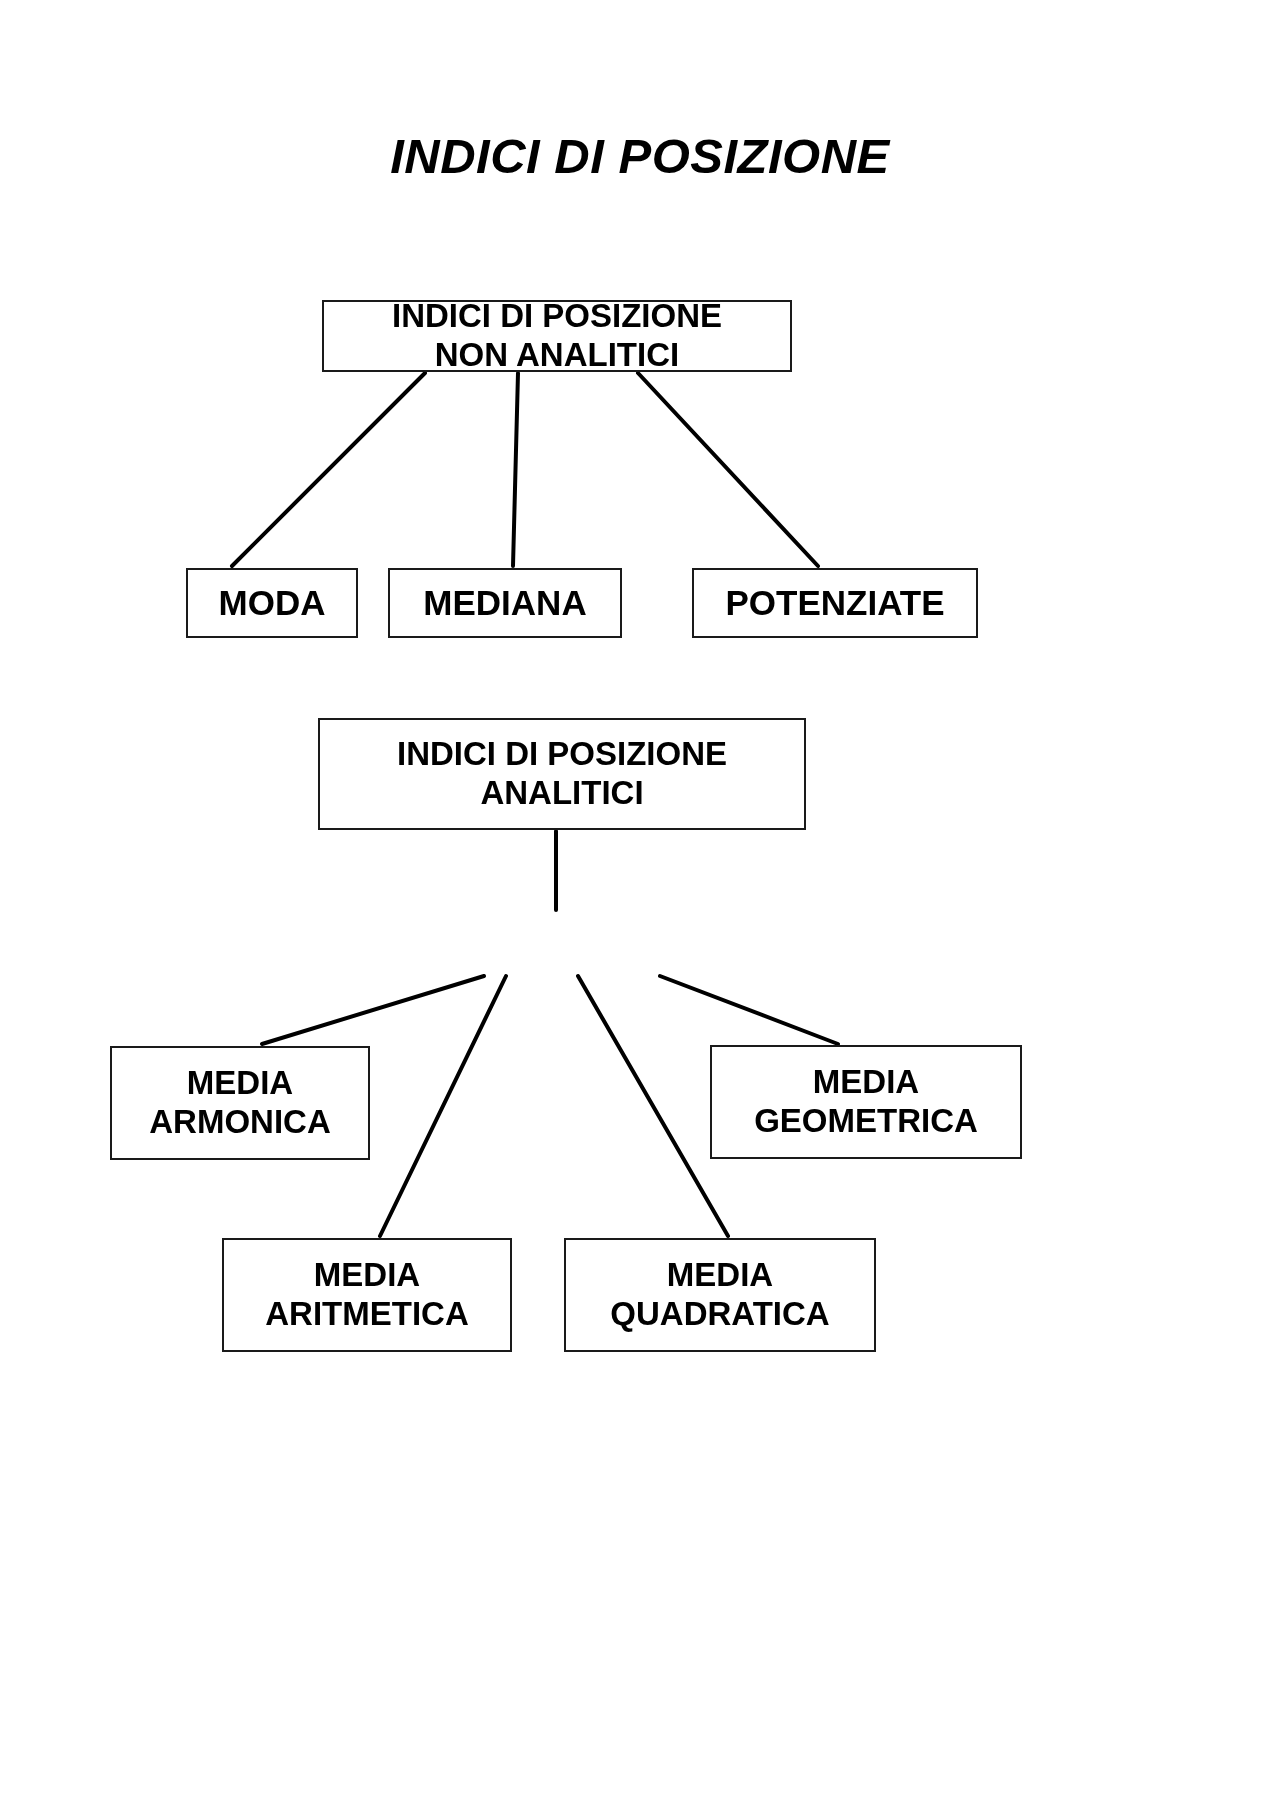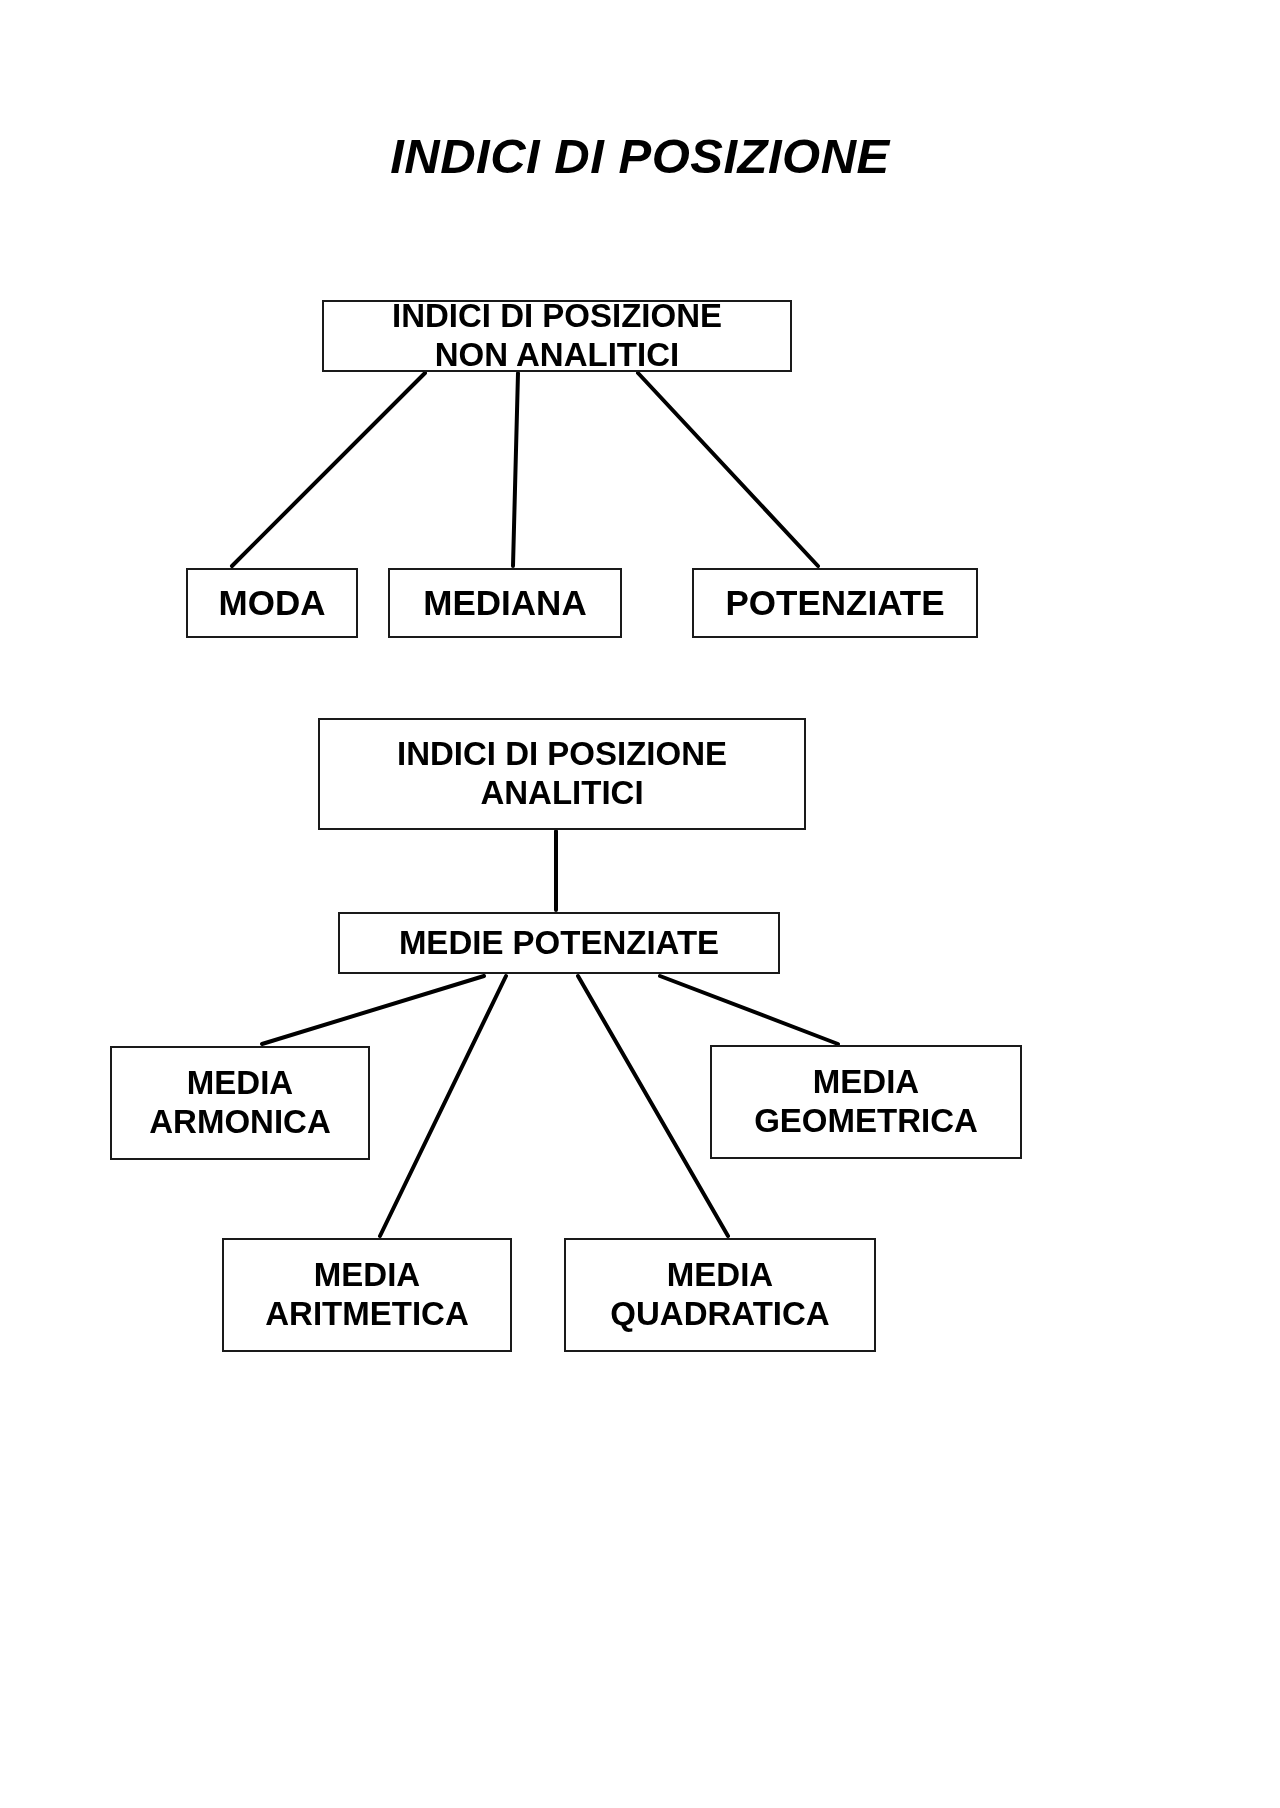--- a/index.html
+++ b/index.html
@@ -139,23 +139,20 @@
 
   <div class="node" id="node-percentili">
     <span class="lbl">POTENZIATE</span>
   </div>
 
   <div class="node" id="node-root2">
     <span class="lbl">INDICI DI POSIZIONE
 ANALITICI</span>
   </div>
 
-  <div class="node" id="node-medie">
-    <span class="lbl">MEDIE POTENZIATE</span>
-  </div>
 
   <div class="node" id="node-armonica">
     <span class="lbl">MEDIA
 ARMONICA</span>
   </div>
 
   <div class="node" id="node-geometrica">
     <span class="lbl">MEDIA
 GEOMETRICA</span>
   </div>

